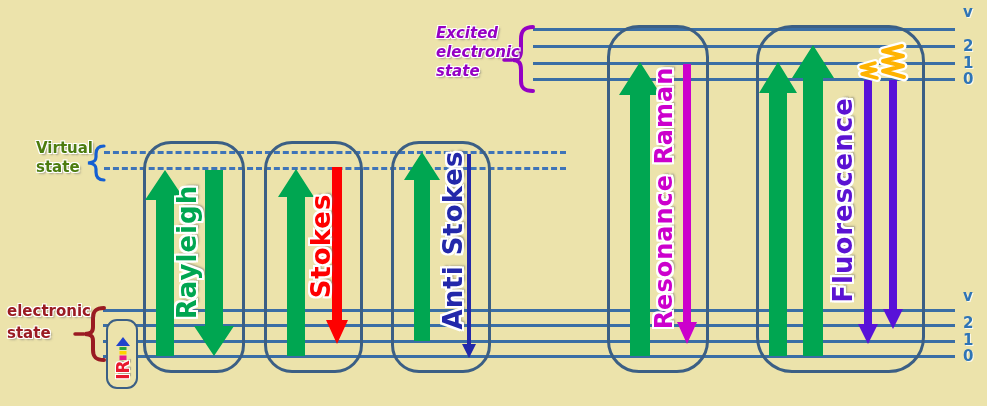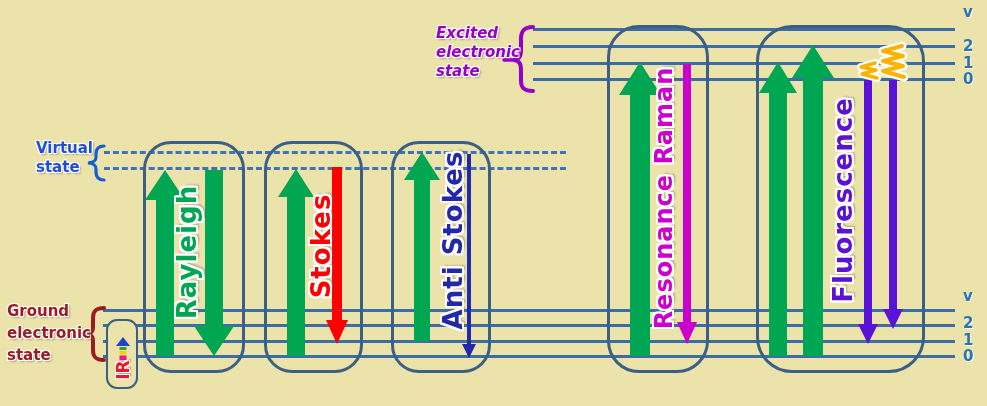--- a/index.html
+++ b/index.html
@@ -82,26 +82,25 @@
     <path d="M 875 63 L 861 67 L 876 70 L 862 74 L 877 78" fill="none" stroke="#ffb300" stroke-width="3.5" stroke-linejoin="round" stroke-linecap="round"></path>
     <path d="M 902 46 L 883 51 L 903 56 L 883 61 L 903 66 L 883 71 L 904 77" fill="none" stroke="#ffffff" stroke-width="9" stroke-linejoin="round" stroke-linecap="round"></path>
     <path d="M 902 46 L 883 51 L 903 56 L 883 61 L 903 66 L 883 71 L 904 77" fill="none" stroke="#ffb300" stroke-width="4" stroke-linejoin="round" stroke-linecap="round"></path>
   </svg>
 
   <div class="state-label" style="left:436px;top:24px;color:#9500c4;font-style:italic;">
     <div>Excited</div>
     <div>electronic</div>
     <div>state</div>
   </div>
-  <div class="state-label" style="left:36px;top:139px;color:#1d4ed8;">
+  <div class="state-label" style="left:36px;top:139px;color:#4d7c0f;">
     <div>Virtual</div>
     <div>state</div>
   </div>
   <div class="state-label" style="left:7px;top:300px;color:#9a1b22;line-height:22px;">
-    <div>Ground</div>
     <div>electronic</div>
     <div>state</div>
   </div>
 
   <div class="lvl" style="left:963px;top:4px;">v</div>
   <div class="lvl" style="left:963px;top:38px;">2</div>
   <div class="lvl" style="left:963px;top:55px;">1</div>
   <div class="lvl" style="left:963px;top:71px;">0</div>
 
   <div class="lvl" style="left:963px;top:288px;">v</div>

